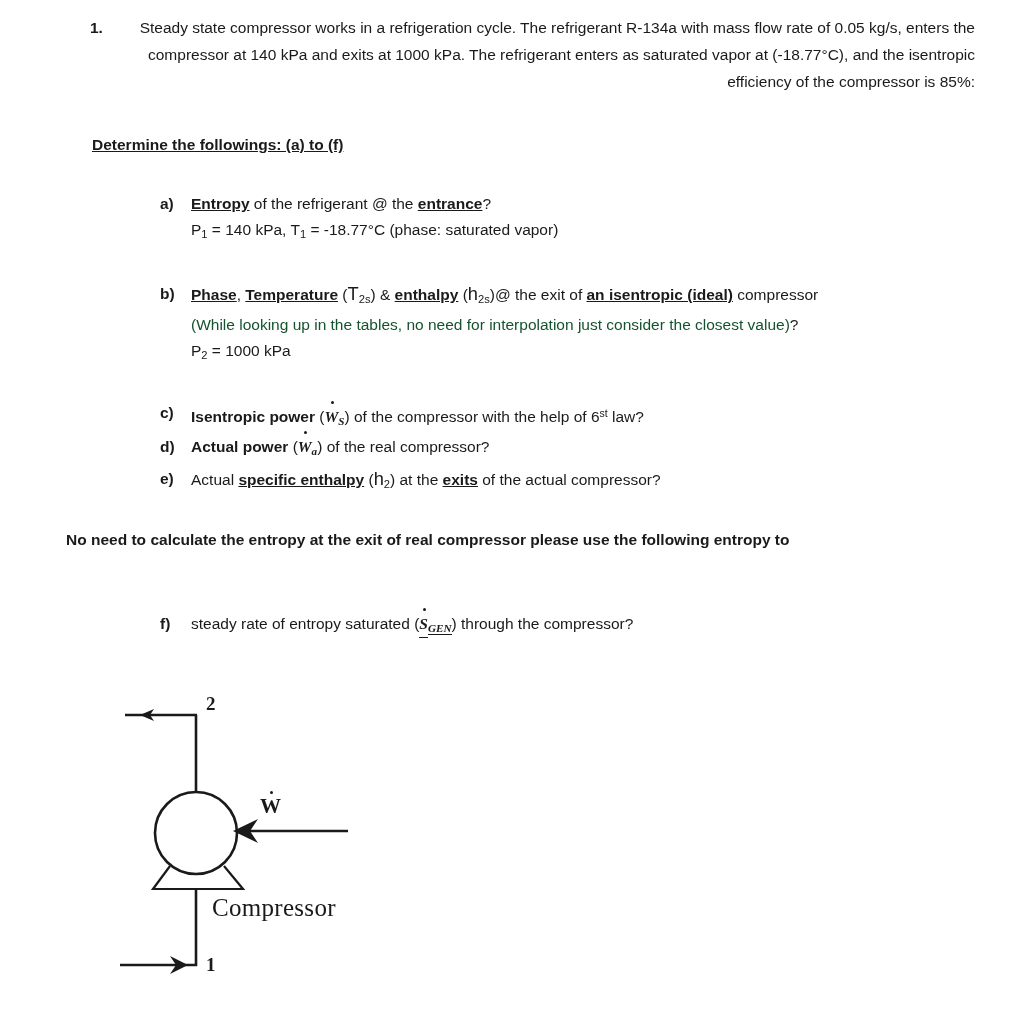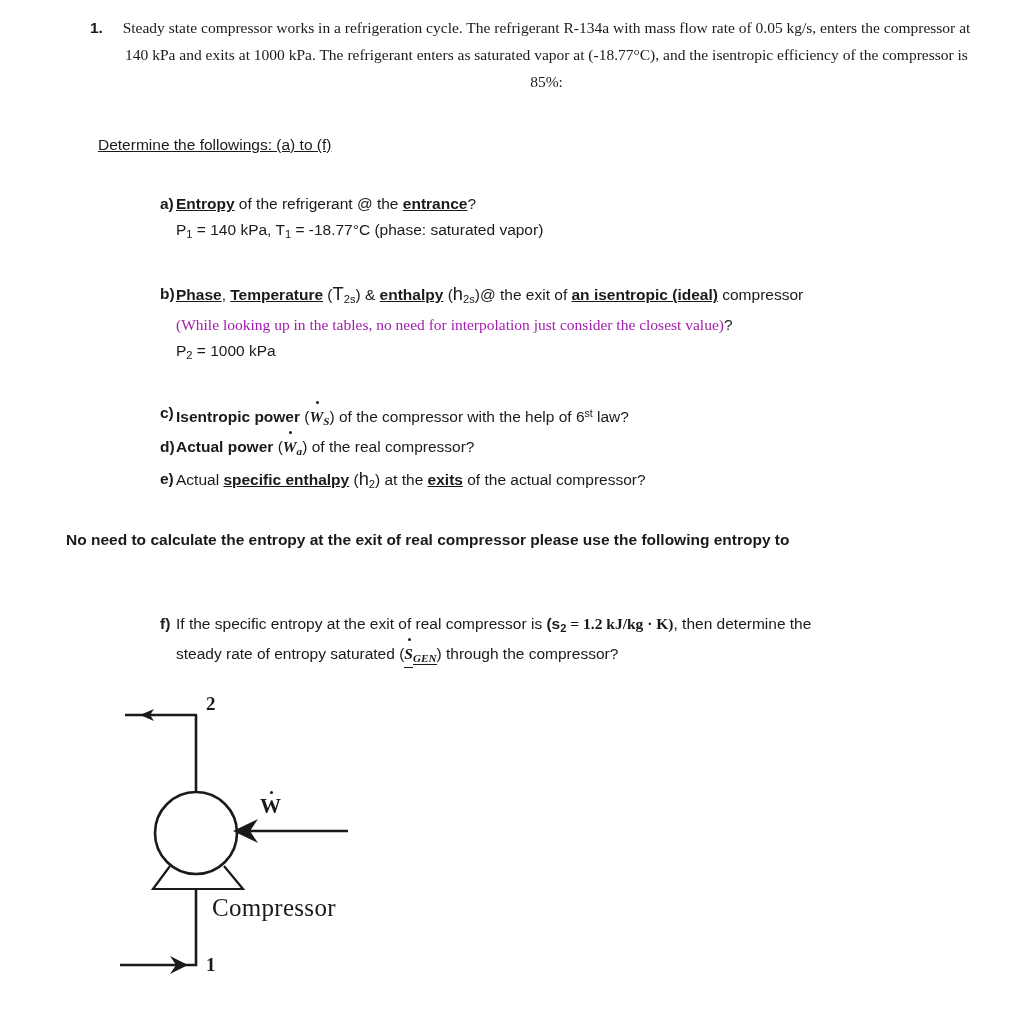--- a/index.html
+++ b/index.html
@@ -29,60 +29,59 @@
   }
   .q-num {
     position: absolute;
     left: 0;
     top: 0;
     font-weight: bold;
     font-size: 15.5px;
   }
   .q-body {
     margin-left: 28px;
-    text-align: center;
-    font-family: Liberation Serif, serif;
+    text-align: right;
   }
 
   .lead-block {
     position: absolute;
     left: 90px;
     top: 14px;
     width: 885px;
   }
   .determine-line {
     position: absolute;
-    left: 98px;
+    left: 92px;
     top: 133px;
     font-size: 15.5px;
-    font-weight: normal;
+    font-weight: bold;
     line-height: 24px;
   }
   .u { text-decoration: underline; }
 
   .item {
     position: absolute;
     left: 160px;
     width: 805px;
     font-size: 15.5px;
     line-height: 26px;
   }
   .item .marker {
     position: absolute;
     left: 0;
     top: 0;
     font-weight: bold;
     width: 26px;
   }
   .item .itext {
-    margin-left: 16px;
+    margin-left: 31px;
     display: block;
   }
   .b { font-weight: bold; }
-  .blue { color: #a21caf; font-family: Liberation Serif, serif; }
+  .blue { color: #14532d; }
 
   .note-block {
     position: absolute;
     left: 32px;
     top: 524px;
     width: 930px;
     font-size: 15.5px;
     font-weight: bold;
     line-height: 31px;
     margin-left: 34px;
@@ -202,23 +201,20 @@
     </span>
   </div>
 
   <div class="note-block">
     <div>No need to calculate the entropy at the exit of real compressor please use the following entropy to</div>
   </div>
 
   <div class="item" style="top:611px;">
     <span class="marker">f)</span>
     <span class="itext">
-      <span>If the specific entropy at the exit of real compressor is </span><span class="b">(s</span><span class="sub b">2</span><span class="b" style="font-family:'Liberation Serif',serif;"> = 1.2 kJ/kg · K)</span><span>, then determine the</span>
-    </span>
-    <span class="itext">
       <span>steady rate of entropy saturated (</span><span class="dotvar uline">S</span><span class="sub b uline" style="font-family:'Liberation Serif',serif;font-style:italic;">GEN</span><span>) through the compressor?</span>
     </span>
   </div>
 
   <div id="diagram">
     <svg width="330" height="310" viewBox="0 0 330 310">
 
       <g>
         <line x1="25" y1="29" x2="97" y2="29" stroke="#1a1a1a" stroke-width="2.6"></line>
         <line x1="96" y1="29" x2="96" y2="106" stroke="#1a1a1a" stroke-width="2.6"></line>

